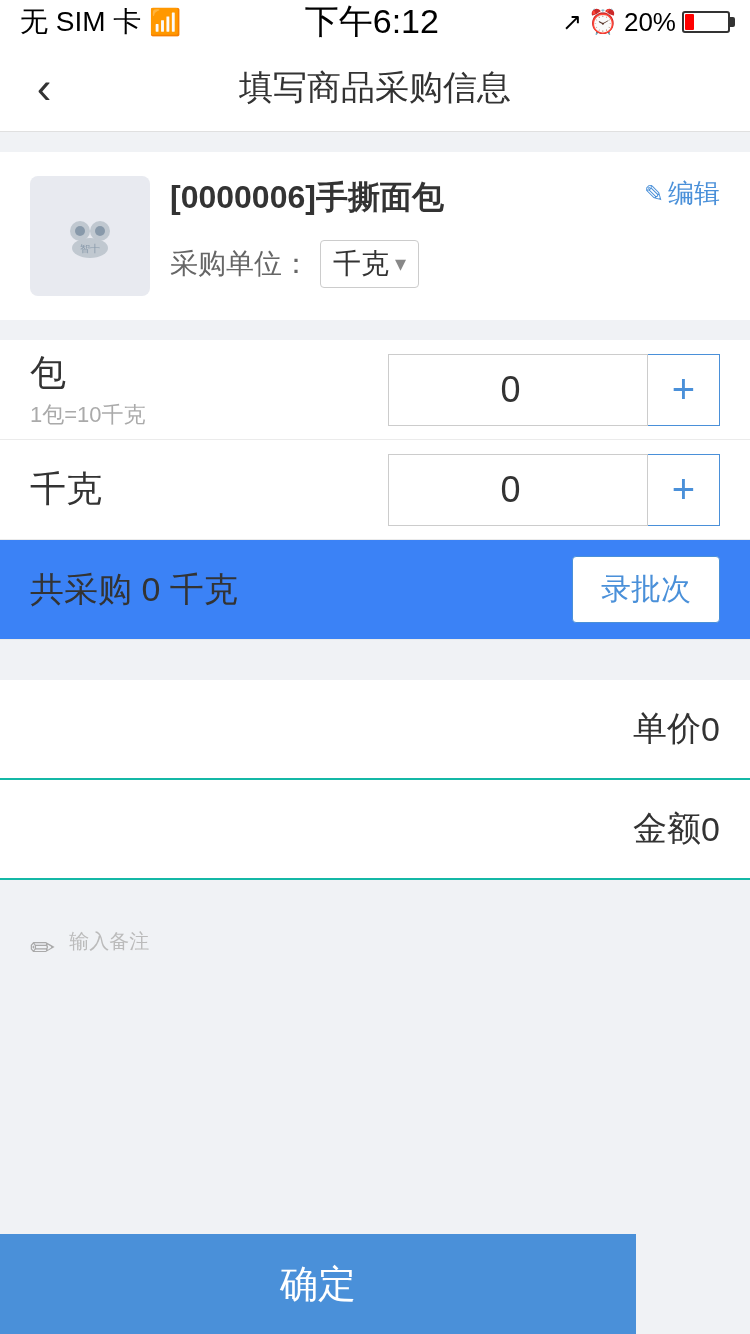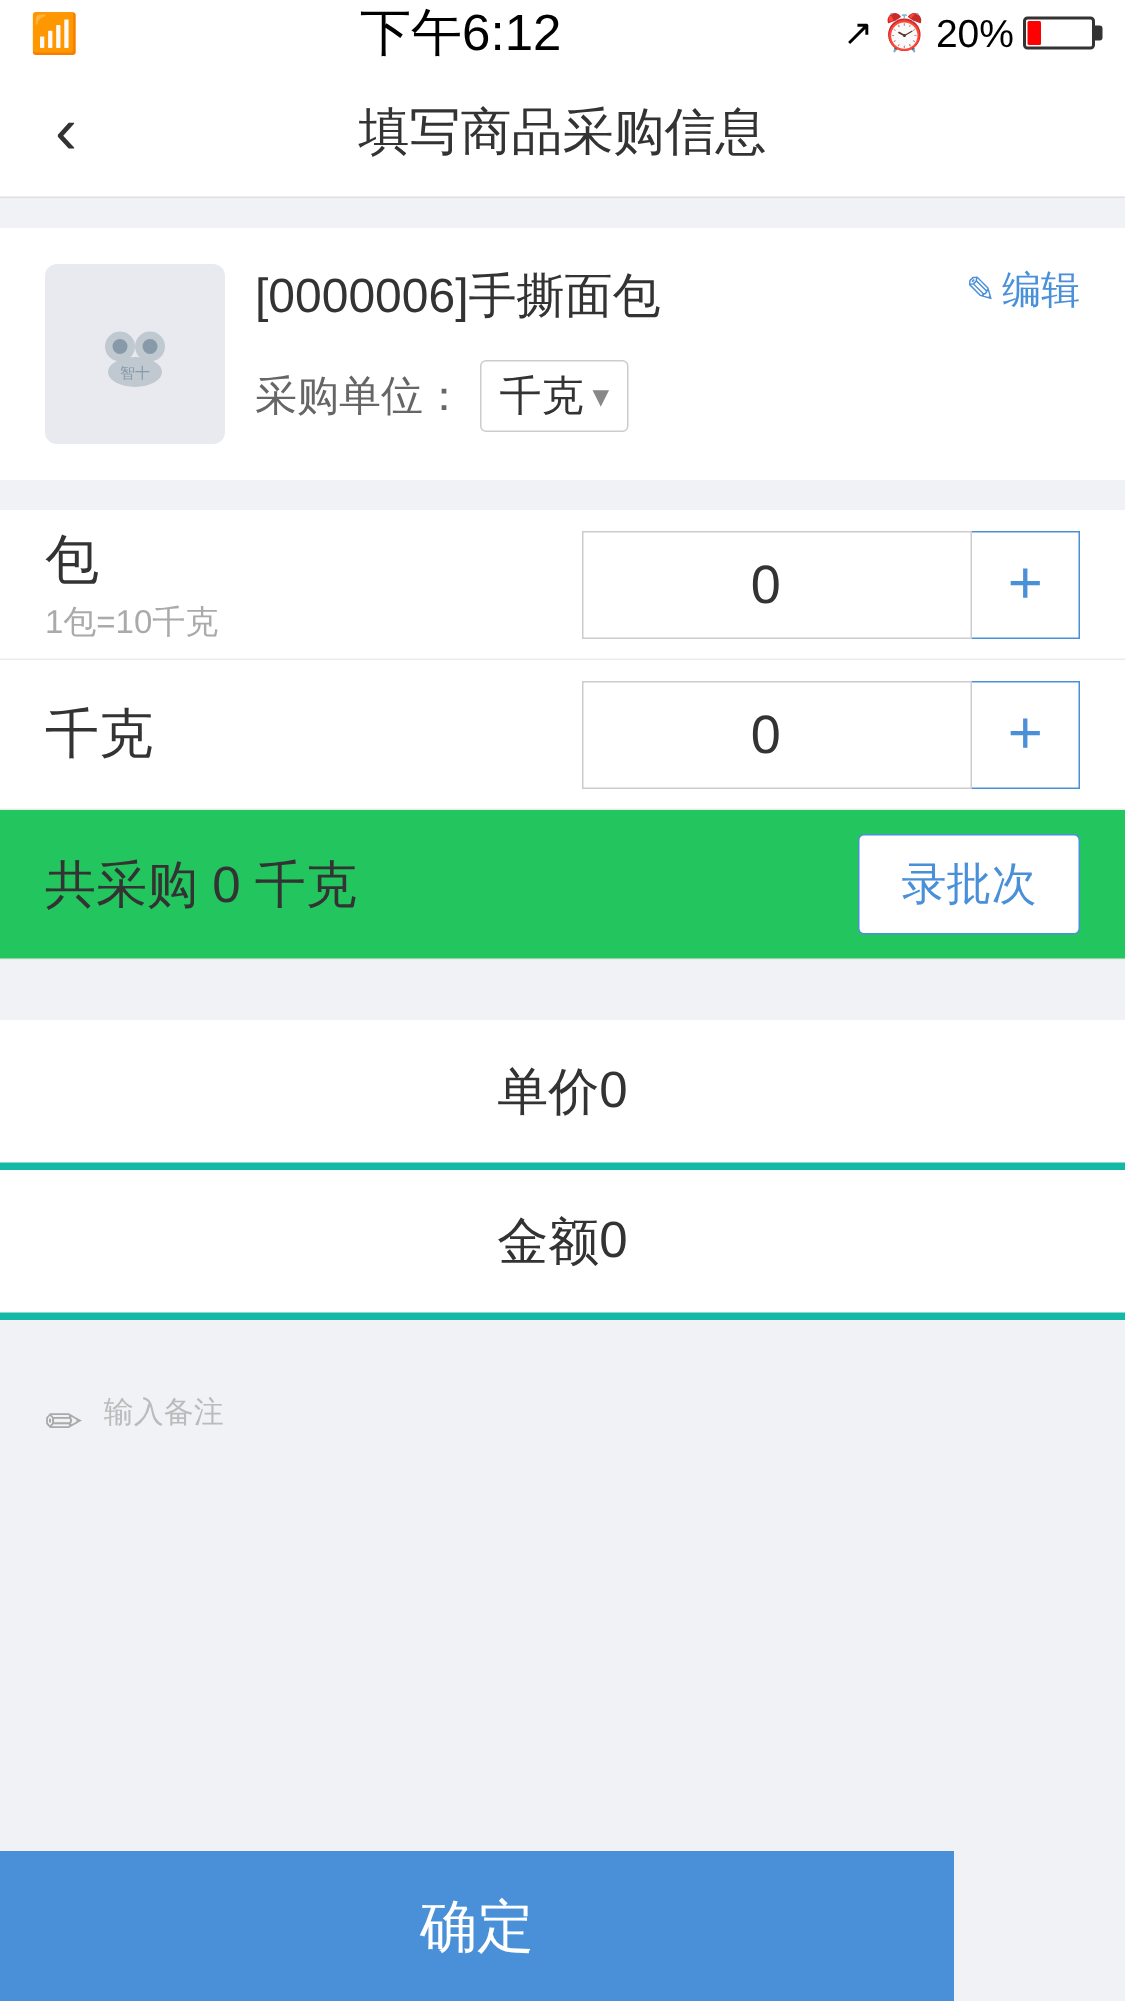--- a/index.html
+++ b/index.html
@@ -104,21 +104,21 @@
     .product-info {
       flex: 1;
     }
     .product-name-row {
       display: flex;
       justify-content: space-between;
       align-items: flex-start;
     }
     .product-name {
       font-size: 32px;
-      font-weight: 400;
+      font-weight: 700;
       color: #333;
     }
     .edit-btn {
       font-size: 26px;
       color: #4a90d9;
       display: flex;
       align-items: center;
       gap: 4px;
       cursor: pointer;
       white-space: nowrap;
@@ -225,21 +225,21 @@
       cursor: pointer;
     }
 
     
     .summary-row {
       display: flex;
       align-items: center;
       justify-content: space-between;
       padding: 0 30px;
       height: 100px;
-      background: #22c55e;
+      background: #3b82f6;
       border-bottom: 1px solid #ebebeb;
     }
     .summary-text {
       font-size: 34px;
       color: #333;
     }
     .batch-btn {
       border: 1.5px solid #4a90d9;
       color: #4a90d9;
       font-size: 30px;
@@ -250,24 +250,24 @@
     }
 
     
     .price-section {
       background: #fff;
       margin-top: 20px;
     }
     .price-row {
       display: flex;
       align-items: center;
-      justify-content: center;
+      justify-content: flex-end;
       padding: 0 30px;
       height: 100px;
-      border-bottom: 5px solid #14b8a6;
+      border-bottom: 2px solid #14b8a6;
     }
     .price-row-label {
       font-size: 34px;
       color: #333;
     }
     .price-row-value {
       font-size: 34px;
       color: #333;
     }
 
@@ -320,20 +320,21 @@
     .wifi-icon {
       display: inline-block;
       font-size: 26px;
     }
   </style>
 </head>
 <body>
 
 <div class="status-bar">
   <div class="status-left">
+    <span>无 SIM 卡</span>
     <span class="wifi-icon">📶</span>
   </div>
   <div class="status-center">下午6:12</div>
   <div class="status-right">
     <span style="font-size:24px;">↗</span>
     <span style="font-size:24px;">⏰</span>
     <span>20%</span>
     <span class="battery-icon">
       <span class="battery-fill"></span>
     </span>

